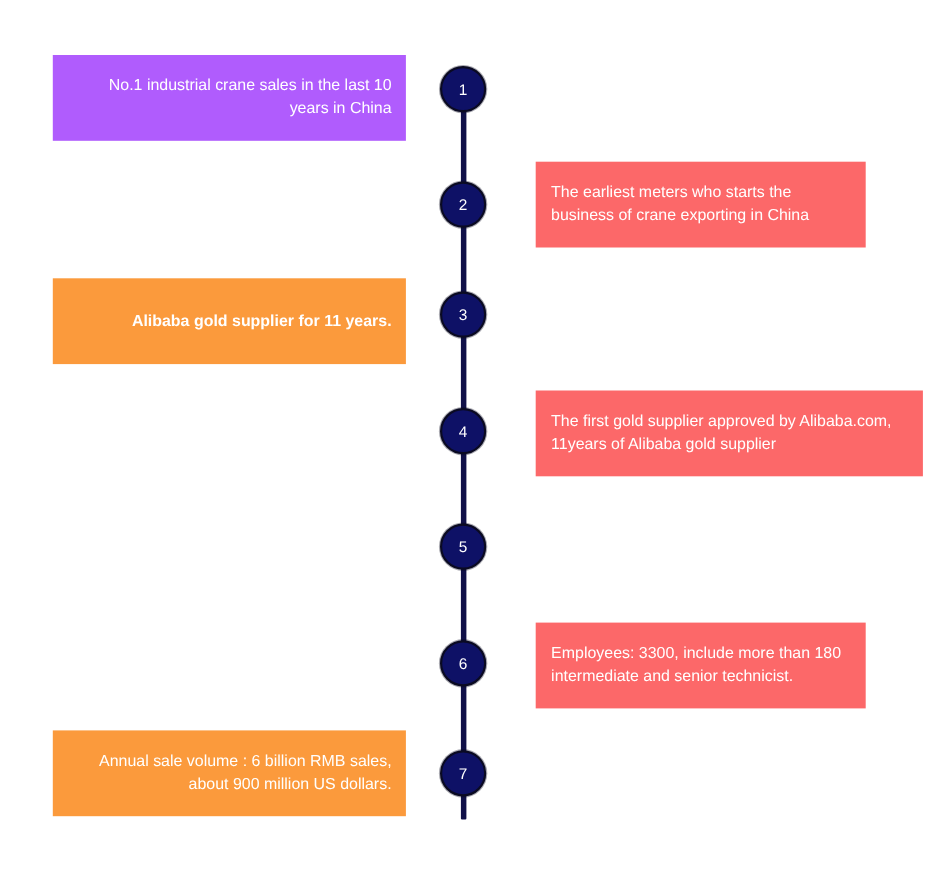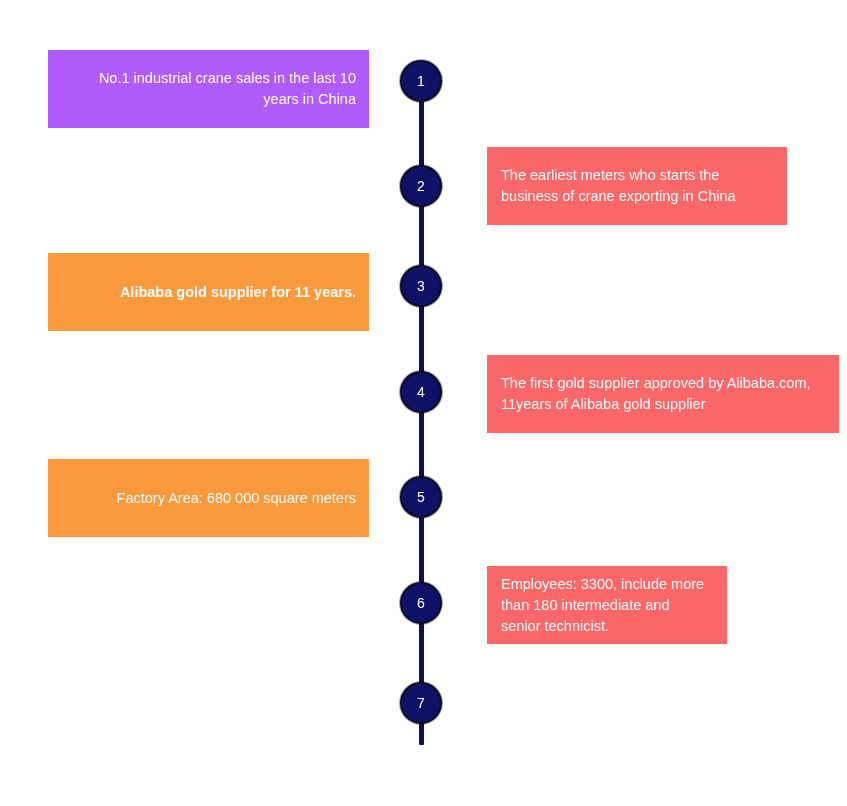--- a/index.html
+++ b/index.html
@@ -110,28 +110,28 @@
     </div>
     <div class="marker" style="left: 400px; top: 265px; background: rgb(14, 17, 102); border-color: rgb(10, 10, 34);">
       <span class="marker-label">3</span>
     </div>
     <div class="box side-right" style="left: 487px; top: 355px; width: 352px; height: 78px; background: rgb(252, 104, 105);">
       <div class="box-text">The first gold supplier approved by Alibaba.com, 11years of Alibaba gold supplier</div>
     </div>
     <div class="marker" style="left: 400px; top: 371px; background: rgb(14, 17, 102); border-color: rgb(10, 10, 34);">
       <span class="marker-label">4</span>
     </div>
-    <div class="box side-left" style="left: 48px; top: 459px; width: 321px; height: 78px; background: rgb(251, 154, 60);">
-      <div class="box-text">Factory Area: 680 000 square meters</div>
-    </div>
     <div class="marker" style="left: 400px; top: 476px; background: rgb(14, 17, 102); border-color: rgb(10, 10, 34);">
       <span class="marker-label">5</span>
     </div>
-    <div class="box side-right" style="left: 487px; top: 566px; width: 240px; height: 78px; background: rgb(252, 104, 105);">
+    <div class="box side-right" style="left: 487px; top: 566px; width: 300px; height: 78px; background: rgb(252, 104, 105);">
       <div class="box-text">Employees: 3300, include more than 180 intermediate and senior technicist.</div>
     </div>
     <div class="marker" style="left: 400px; top: 582px; background: rgb(14, 17, 102); border-color: rgb(10, 10, 34);">
       <span class="marker-label">6</span>
+    </div>
+    <div class="box side-left" style="left: 48px; top: 664px; width: 321px; height: 78px; background: rgb(251, 154, 60);">
+      <div class="box-text">Annual sale volume : 6 billion RMB sales, about 900 million US dollars.</div>
     </div>
     <div class="marker" style="left: 400px; top: 682px; background: rgb(14, 17, 102); border-color: rgb(10, 10, 34);">
       <span class="marker-label">7</span>
     </div>
   </div>
 
 </body></html>

